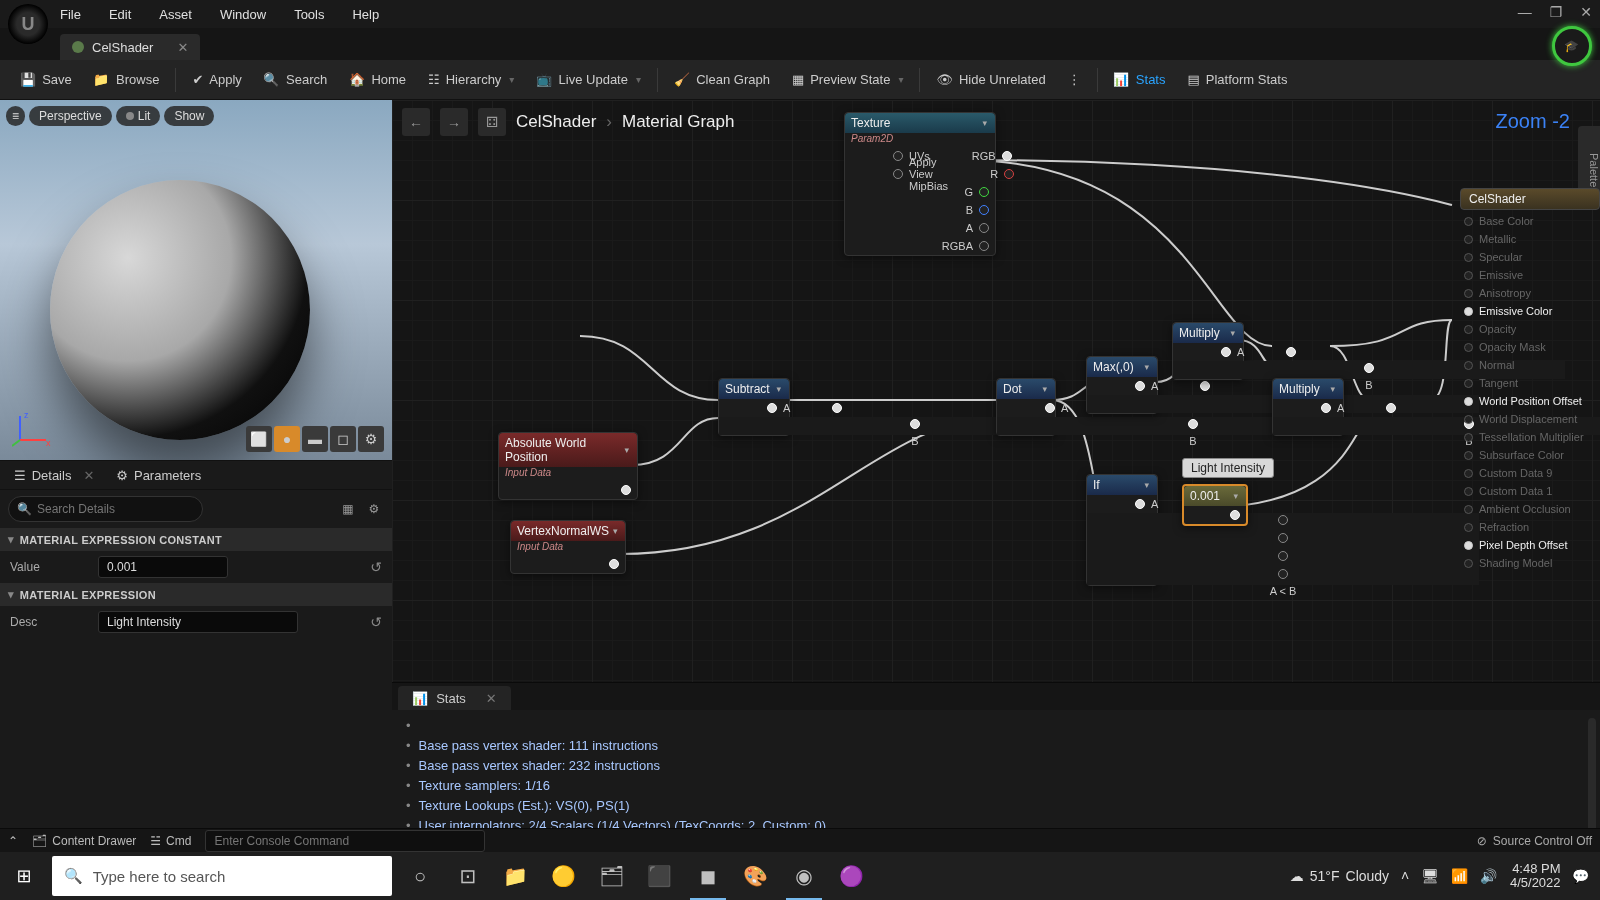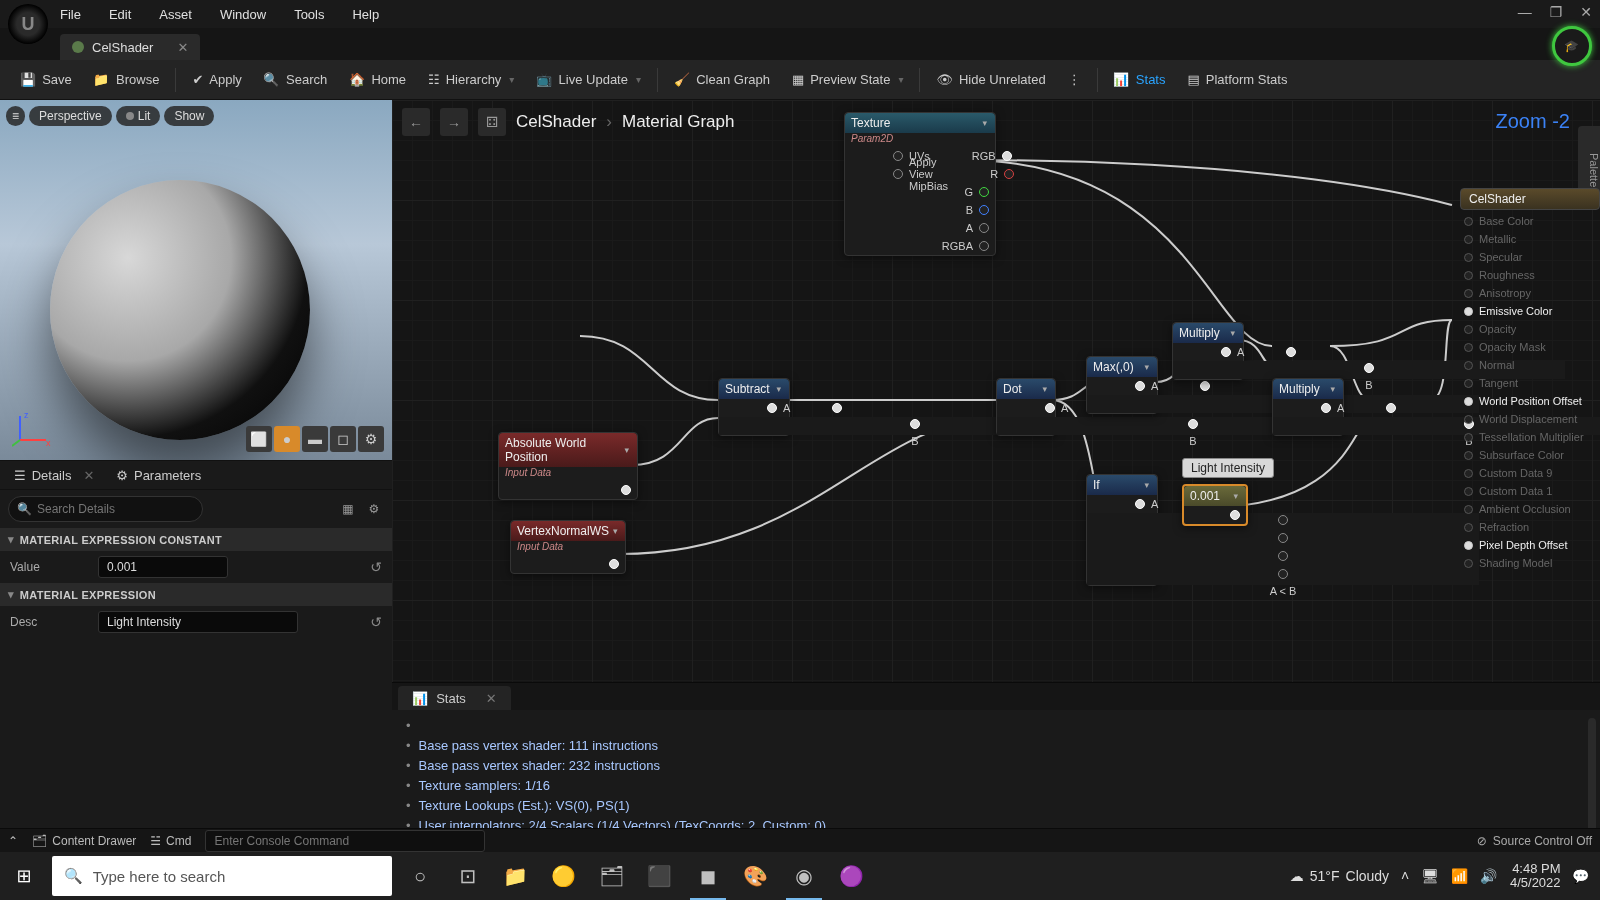--- a/index.html
+++ b/index.html
@@ -548,21 +548,21 @@
           <div class="result-pin">
             <span class="pin"></span>
             <span>Metallic</span>
           </div>
           <div class="result-pin">
             <span class="pin"></span>
             <span>Specular</span>
           </div>
           <div class="result-pin">
             <span class="pin"></span>
-            <span>Roughness</span>
+            <span>Emissive</span>
           </div>
           <div class="result-pin">
             <span class="pin"></span>
             <span>Anisotropy</span>
           </div>
           <div class="result-pin on">
             <span class="pin filled"></span>
             <span>Emissive Color</span>
           </div>
           <div class="result-pin">

